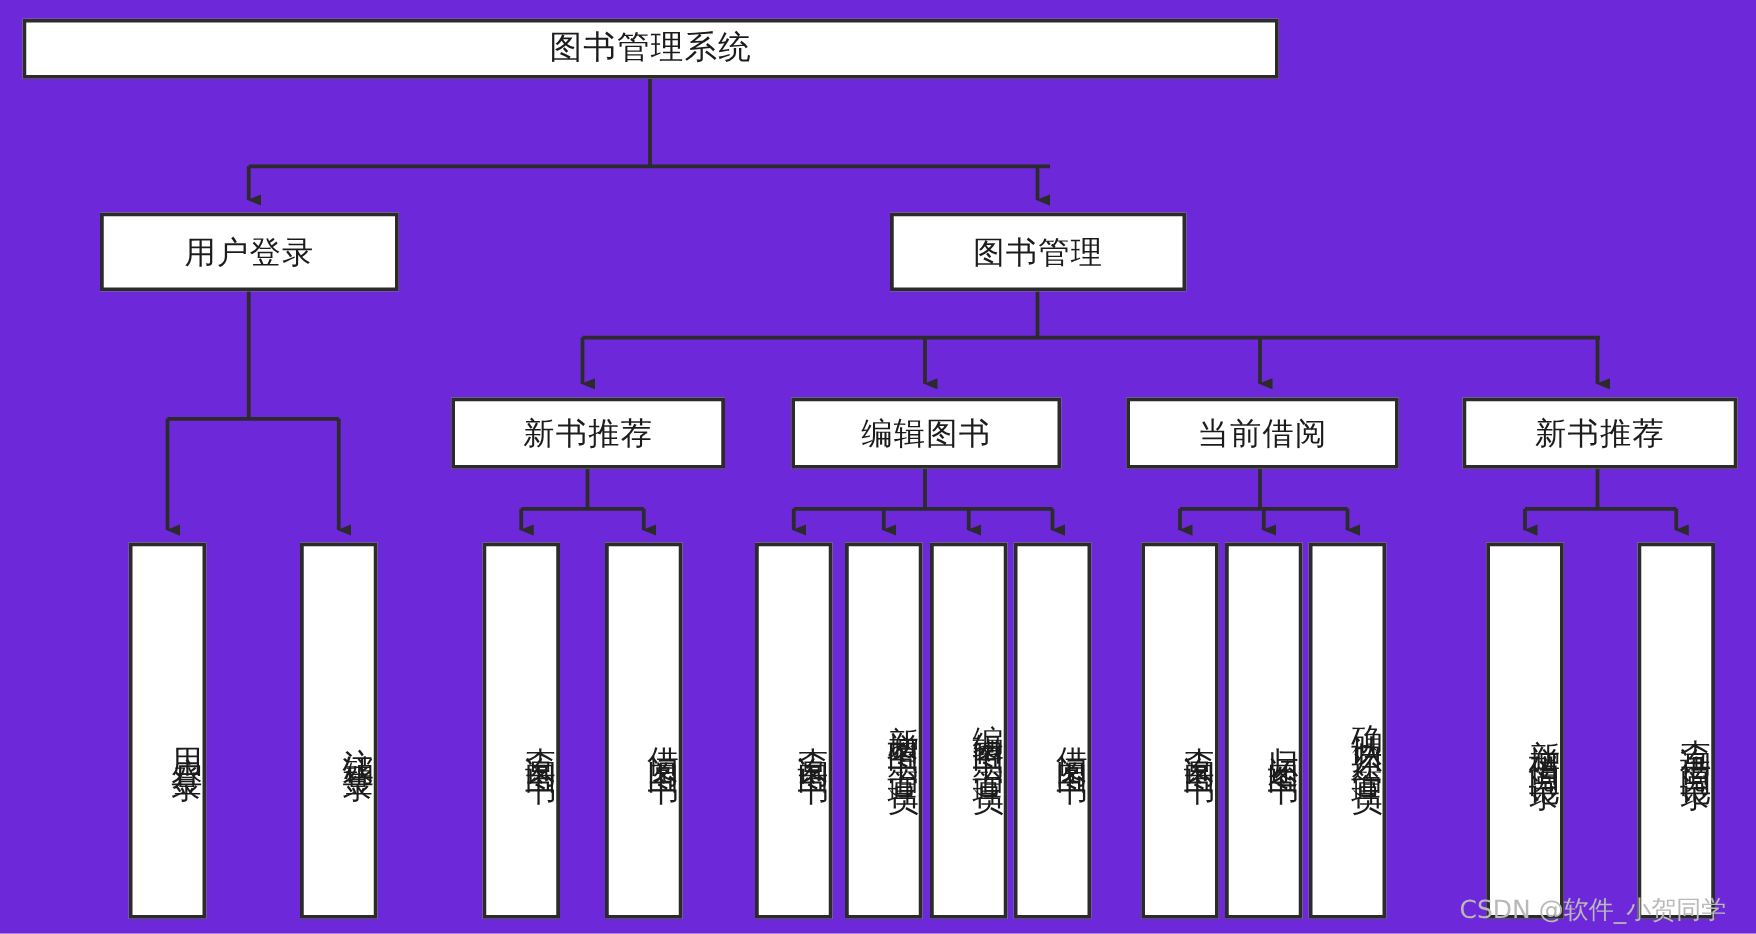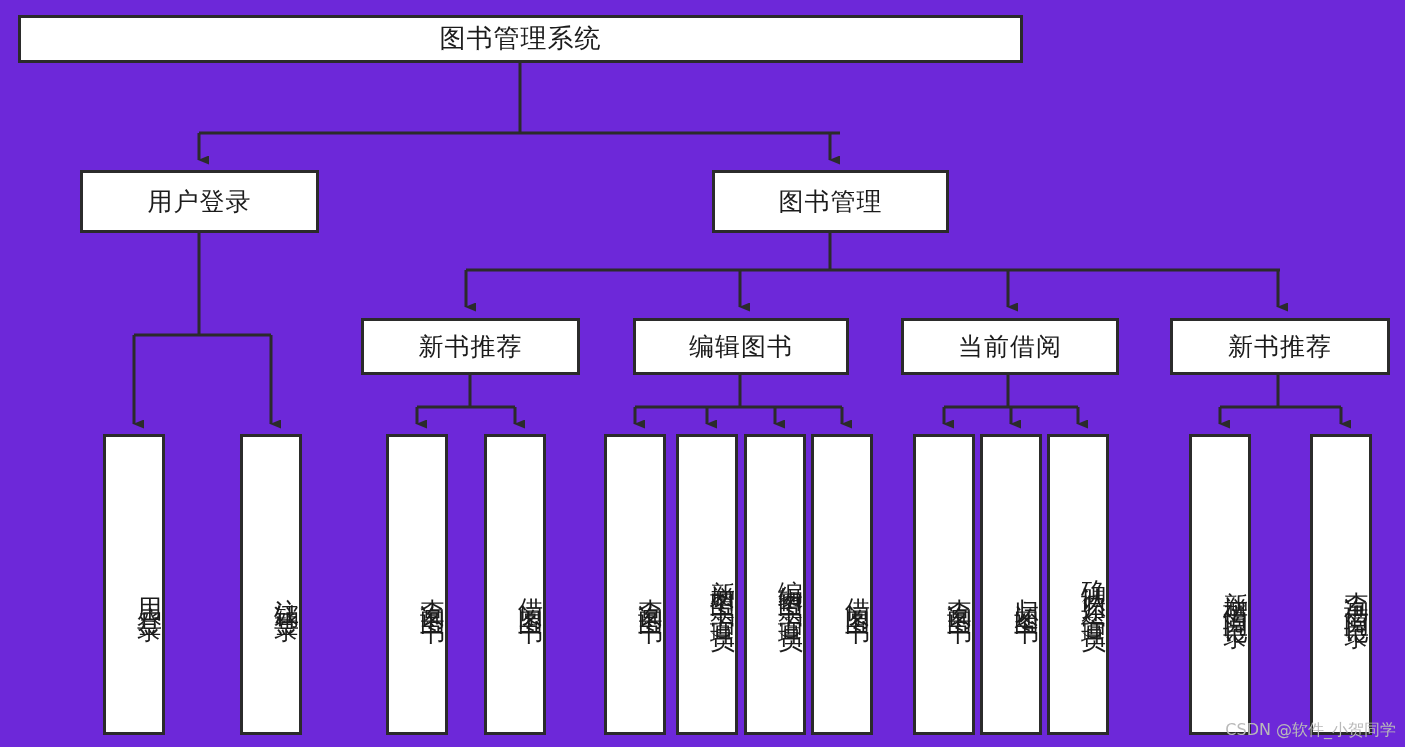--- a/index.html
+++ b/index.html
@@ -52,23 +52,23 @@
     padding-top: 14px;
     white-space: nowrap;
     overflow: hidden;
   }
   .node.vert .vtxt {
     writing-mode: vertical-rl;
     text-orientation: upright;
   }
   #watermark {
     position: absolute;
-    right: 9px;
+    right: 24px;
     bottom: 6px;
-    font-size: 16px;
+    font-size: 20px;
     color: #b9b9b9;
     z-index: 5;
     white-space: nowrap;
   }
 </style>
 </head>
 <body>
 
 <div id="canvas">
 

